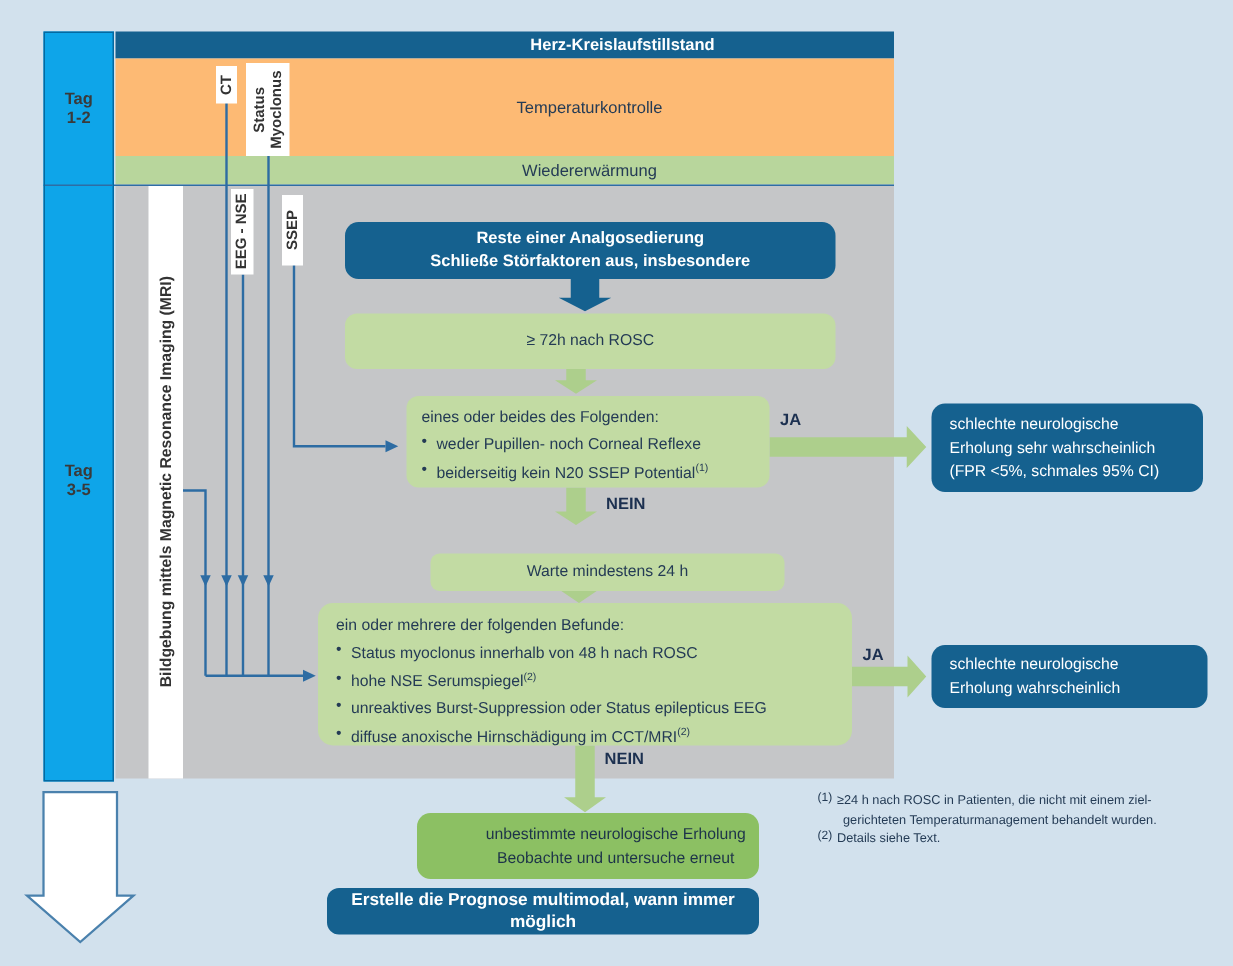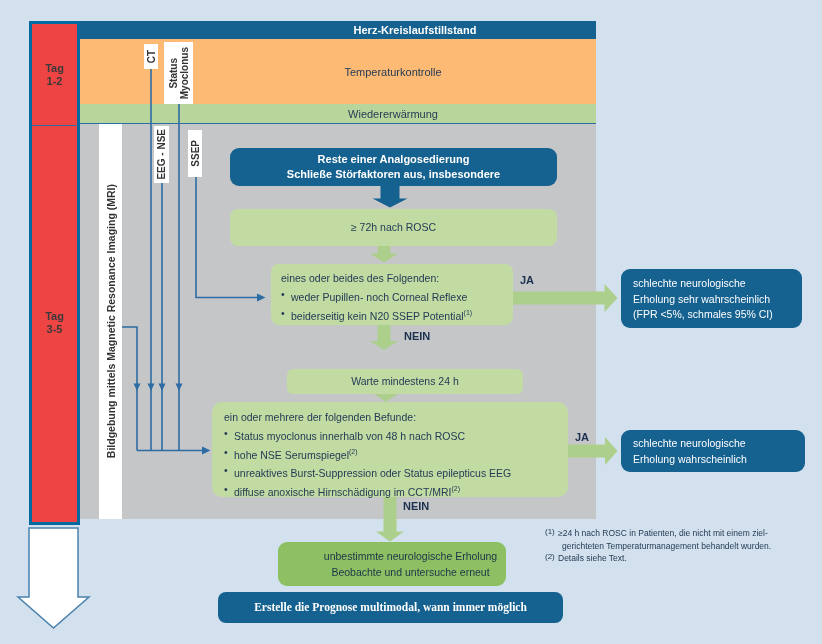--- a/index.html
+++ b/index.html
@@ -13,21 +13,21 @@
   .bar{position:absolute; left:77px; width:519px; box-sizing:border-box;}
   .bar-label{position:absolute; left:316px; top:50%; transform:translate(-50%,-50%); white-space:nowrap;}
   .bar-blue{background:#15618f;}
   .bar-blue .bar-label{color:#ffffff; font-weight:700; font-size:11px;padding-left:44px;}
   .bar-green{background:#fdba74;}
   .bar-lgreen{background:#b8d69c;}
   .bar-green .bar-label,.bar-lgreen .bar-label{color:#243b55; font-size:11px;}
   .hline{position:absolute; background:#2e6da4;}
   .gray-area{position:absolute; background:#c5c6c8;}
   
-  .tag-col{position:absolute; left:29px; top:21px; width:45px; height:498px; background:#ef4444; border:3px solid #0369a1;}
+  .tag-col{position:absolute; left:29px; top:21px; width:45px; height:498px; background:#0ea5e9; border:1px solid #0369a1;}
   .tag-cell{display:flex; flex-direction:column; align-items:center; justify-content:center;
     font-size:11px; font-weight:700; color:#3a3a3a; line-height:13px; text-align:center; box-sizing:border-box;}
   .tag-cell.top{height:102px; border-bottom:1px solid #2e6da4;}
   .tag-cell.bottom{height:394px;}
   
   .chip{position:absolute; background:#ffffff; display:flex; align-items:center; justify-content:center;
     font-size:10px; font-weight:700; color:#333333;}
   .vtext{writing-mode:vertical-rl; transform:rotate(180deg); white-space:nowrap;}
   .mri-band{position:absolute; background:#ffffff; display:flex; align-items:center; justify-content:center;
     font-size:10.5px; font-weight:600; color:#333333;}
@@ -194,21 +194,21 @@
     <div>Erholung wahrscheinlich</div>
   </div>
 
   <div class="box mgreen-box" style="left:278px; top:542px; width:228px; height:44px;">
     <div class="center-lines" style="line-height:16px;padding-left:37px;">
       <span>unbestimmte neurologische Erholung</span>
       <span>Beobachte und untersuche erneut</span>
     </div>
   </div>
 
-  <div class="box blue-box" style="left:218px; top:592px; width:345px; height:31px; border-radius:8px;font-family:Liberation Serif, serif;">
+  <div class="box blue-box" style="left:218px; top:592px; width:288px; height:31px; border-radius:8px;">
     <div class="center-lines bold-white" style="font-size:11.5px;">
       <span>Erstelle die Prognose multimodal, wann immer möglich</span>
     </div>
   </div>
 
   <div class="yn" style="left:520px; top:274px;">JA</div>
   <div class="yn" style="left:404px; top:330px;">NEIN</div>
   <div class="yn" style="left:575px; top:431px;">JA</div>
   <div class="yn" style="left:403px; top:500px;">NEIN</div>
 

